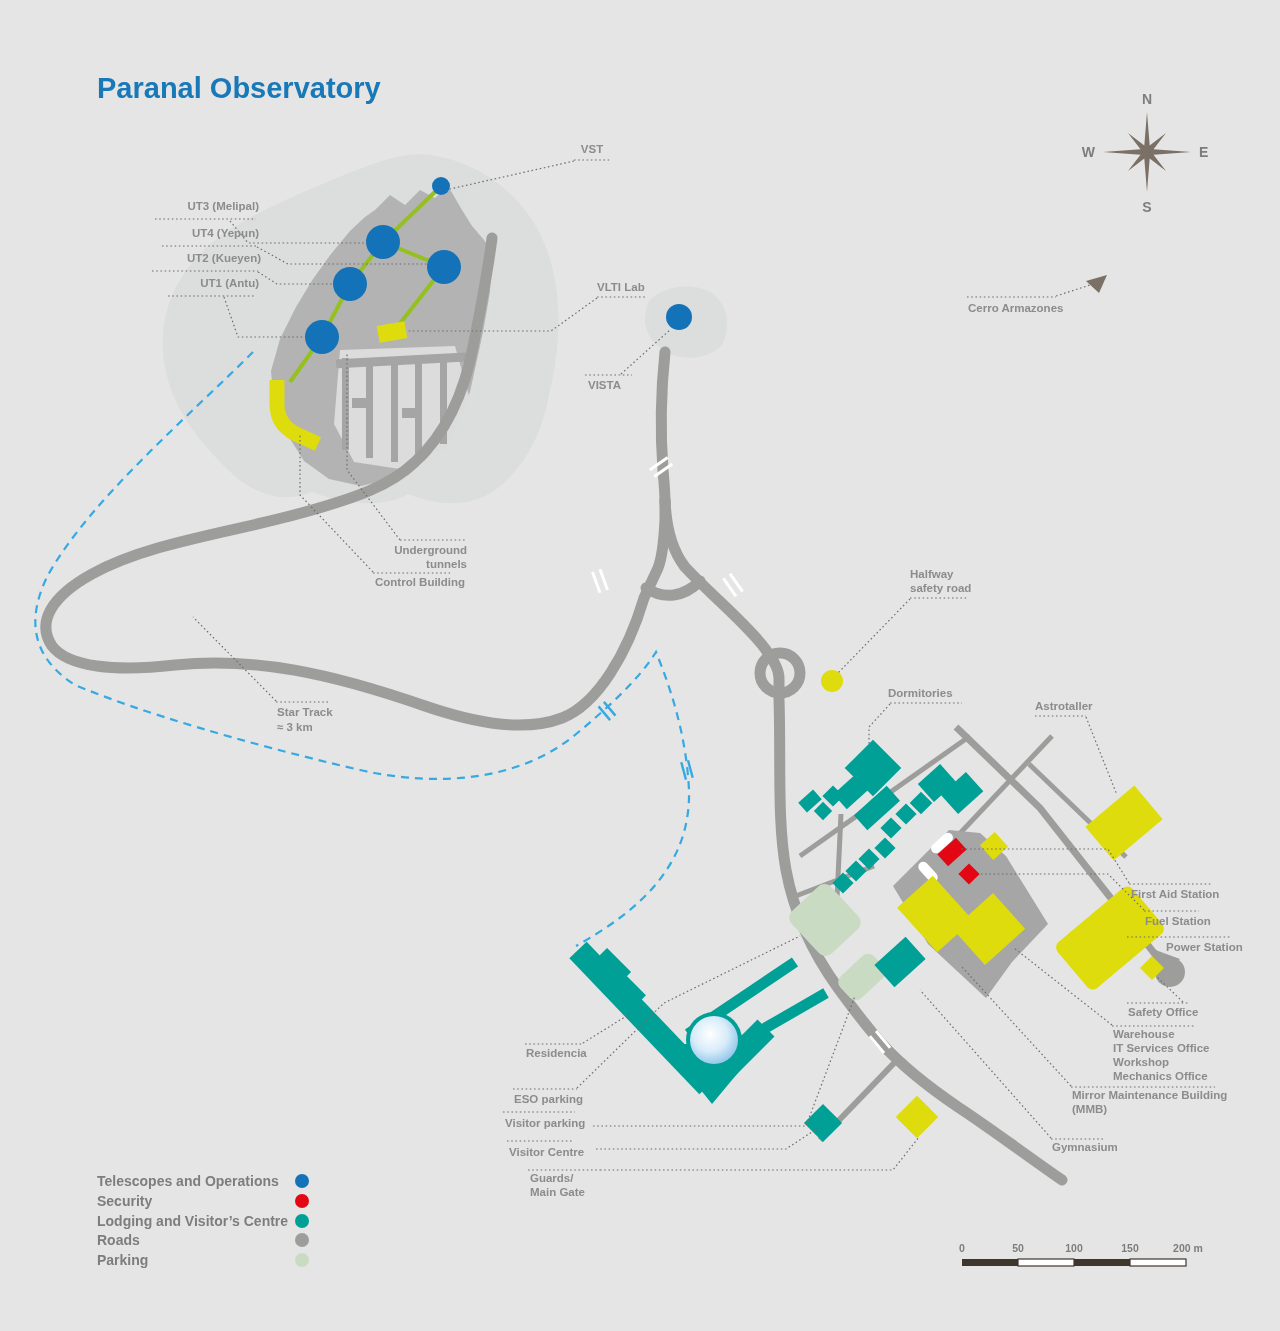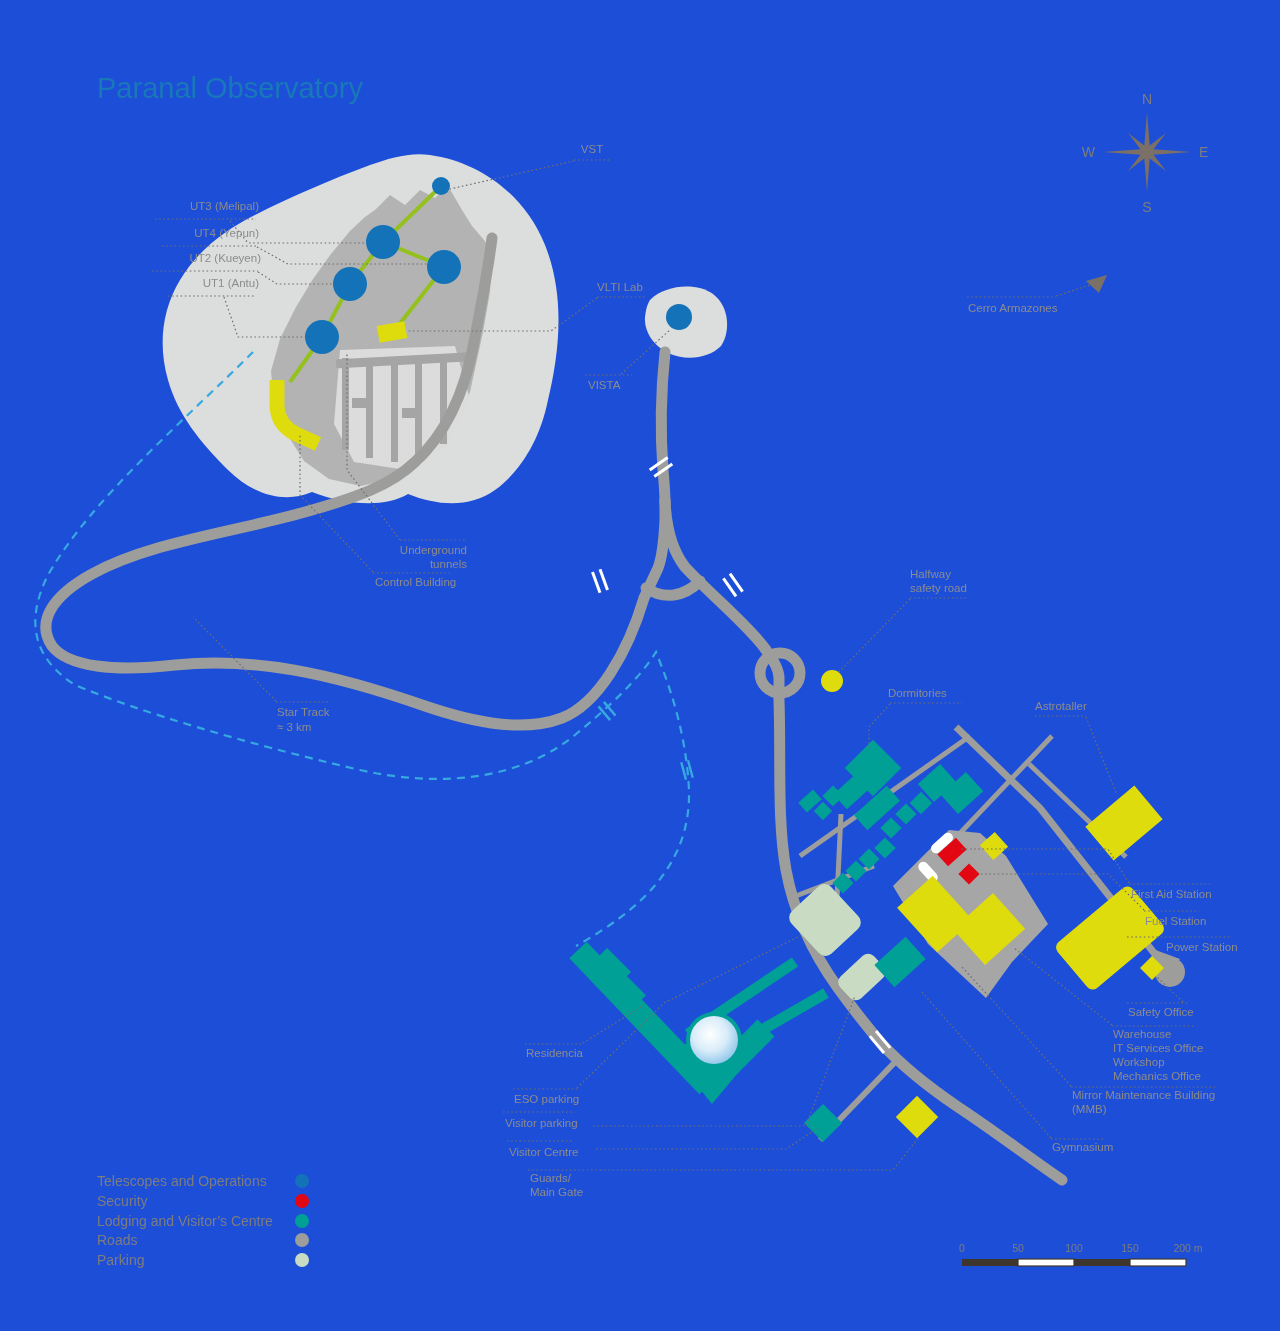--- a/index.html
+++ b/index.html
@@ -1,17 +1,17 @@
 <!DOCTYPE html>
 <html><head>
 <meta charset="utf-8">
 <style>
   html,body{margin:0;padding:0;background:#ffffff;}
   body{font-family:"Liberation Sans", sans-serif;}
-  .stage{position:relative;width:1280px;height:1331px;background:#1d4ed8;overflow:hidden;}
+  .stage{position:relative;width:1280px;height:1331px;background:#e5e5e5;overflow:hidden;font-weight:bold;}
   svg text{font-family:"Liberation Sans", sans-serif;}
   .lbl{font-size:11.5px;fill:#8c8c8c;}
   .leader{fill:none;stroke:#6f6f6f;stroke-width:1.2;stroke-dasharray:1.6 2.6;}
   .title{font-size:29px;fill:#1878b8;}
   .legendtxt{font-size:14px;fill:#7d7d7d;}
   .compasstxt{font-size:14px;fill:#7d7d7d;}
   .scaletxt{font-size:10.5px;fill:#7d7d7d;}
   .road{fill:none;stroke:#9d9d9c;stroke-linecap:round;}
   .thinroad{fill:none;stroke:#9d9d9c;}
   .brk{stroke:#ffffff;stroke-width:3;}

